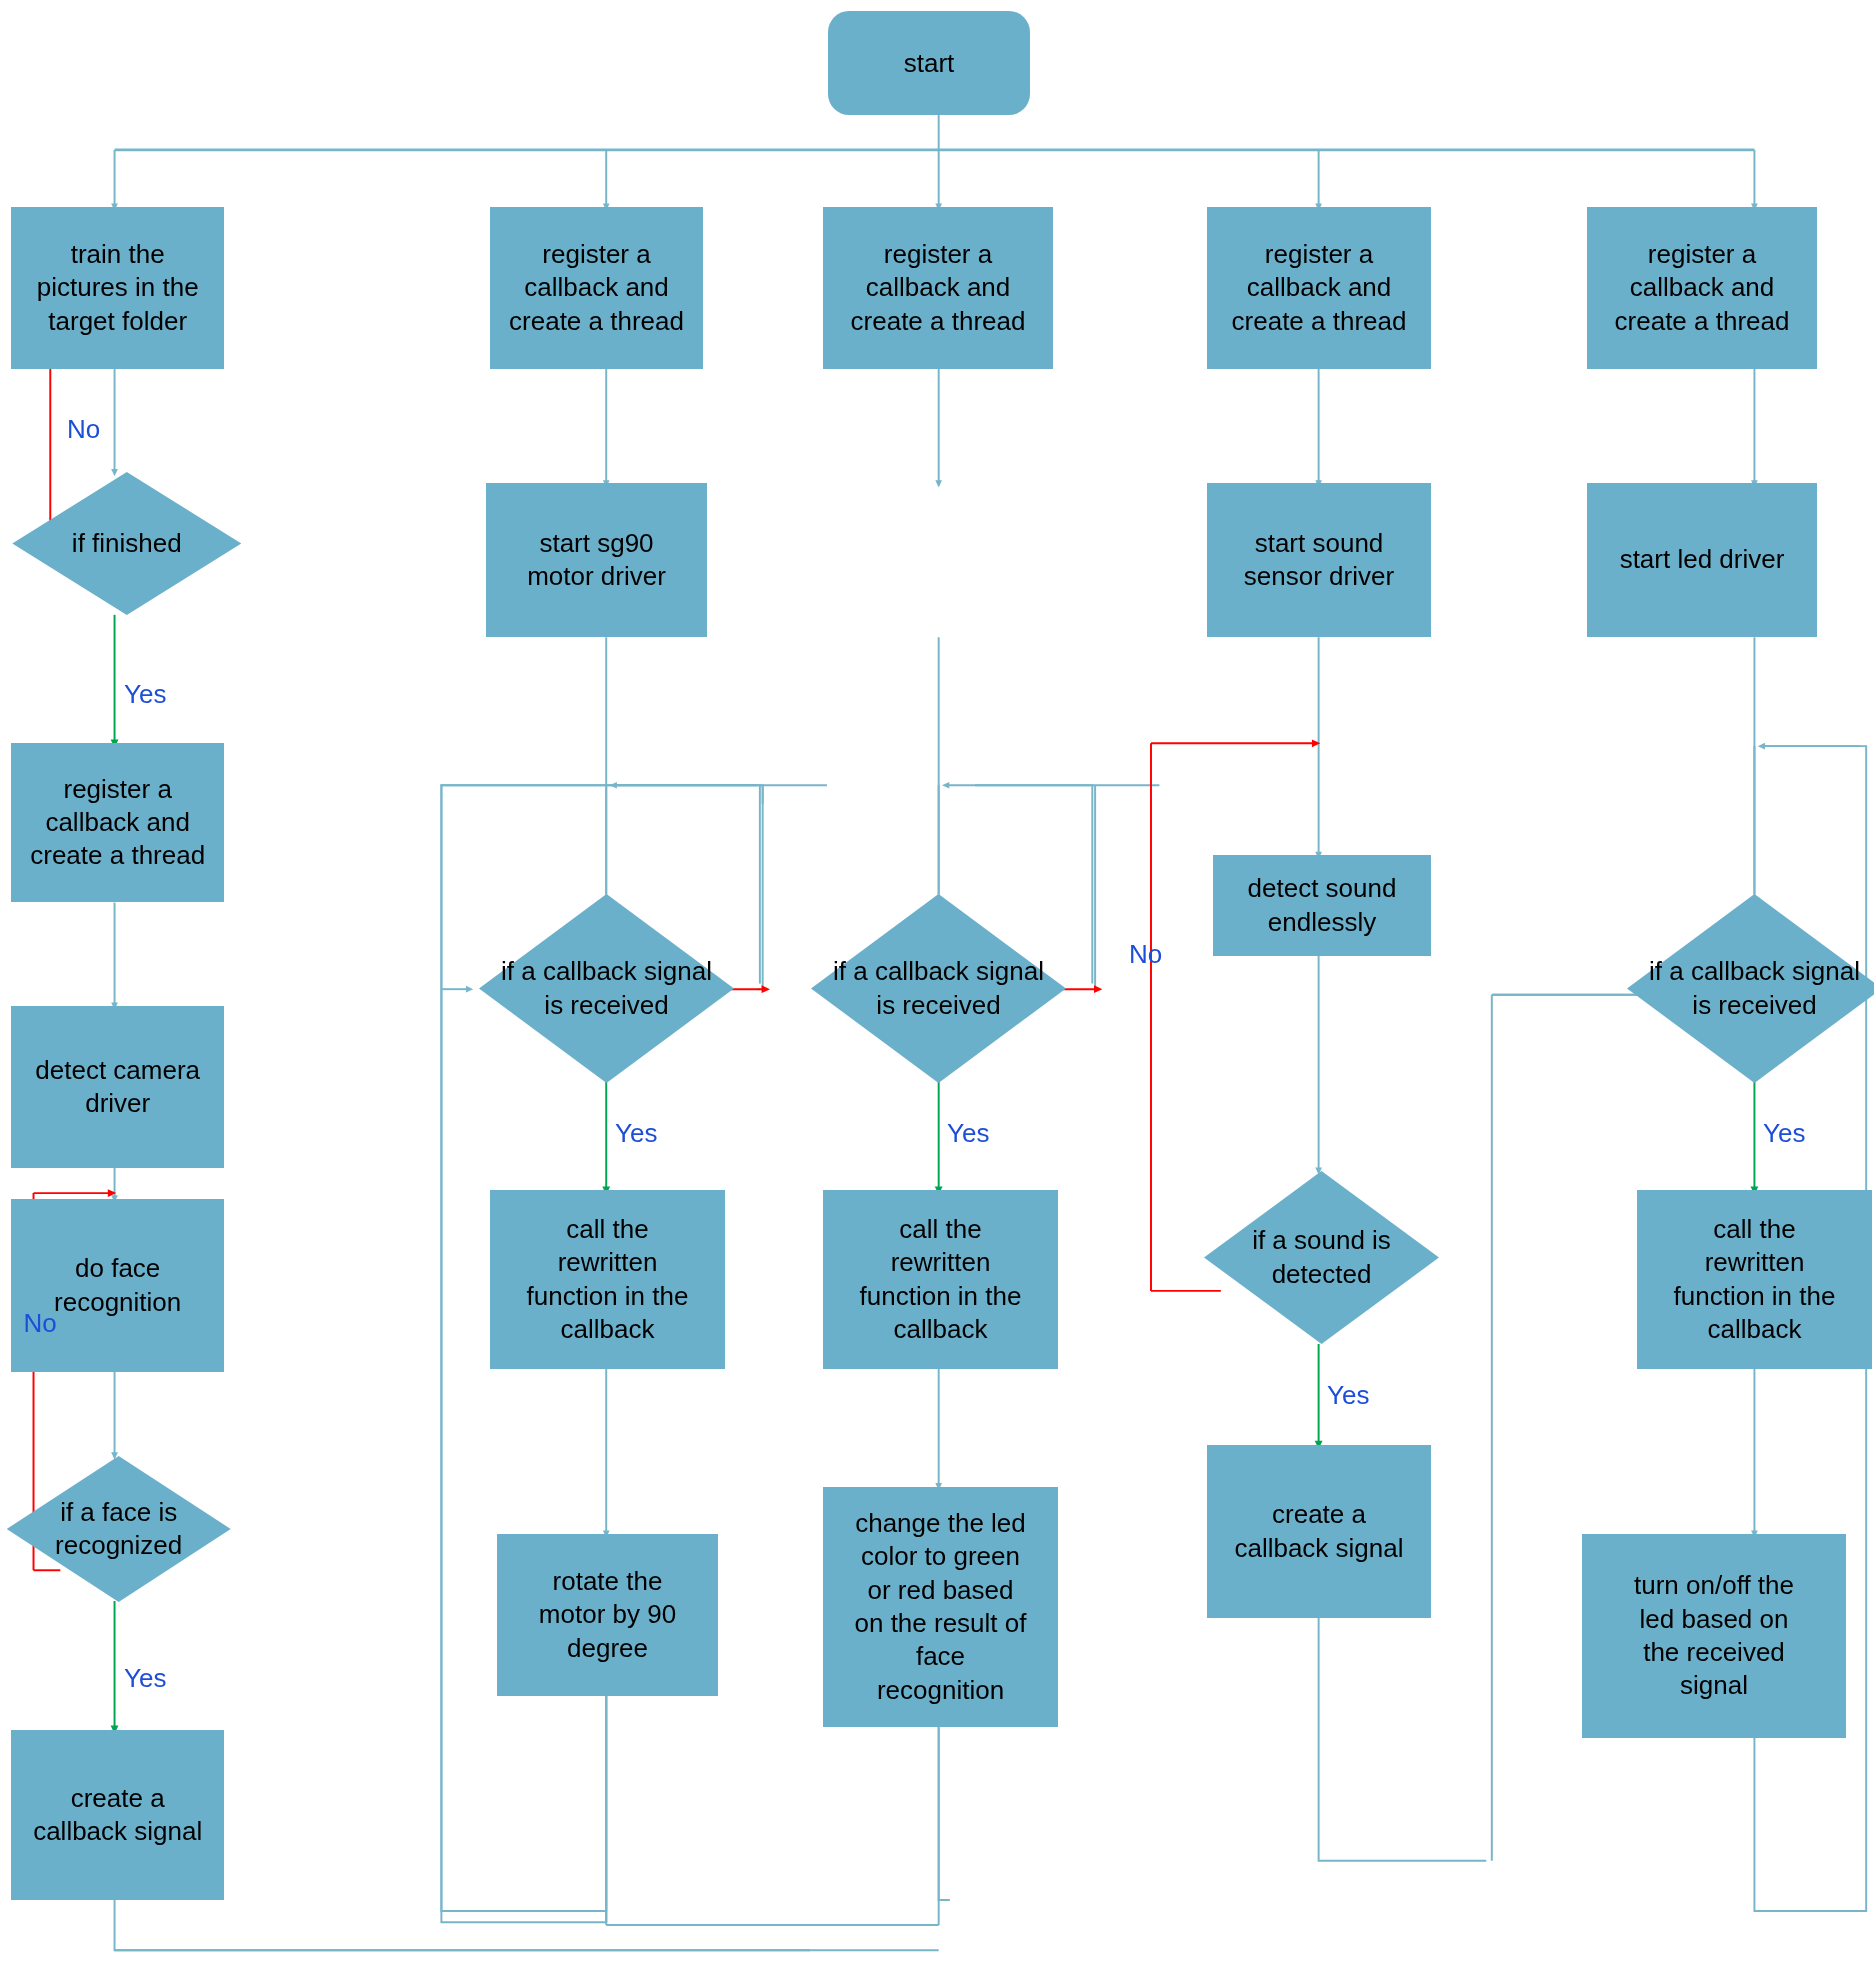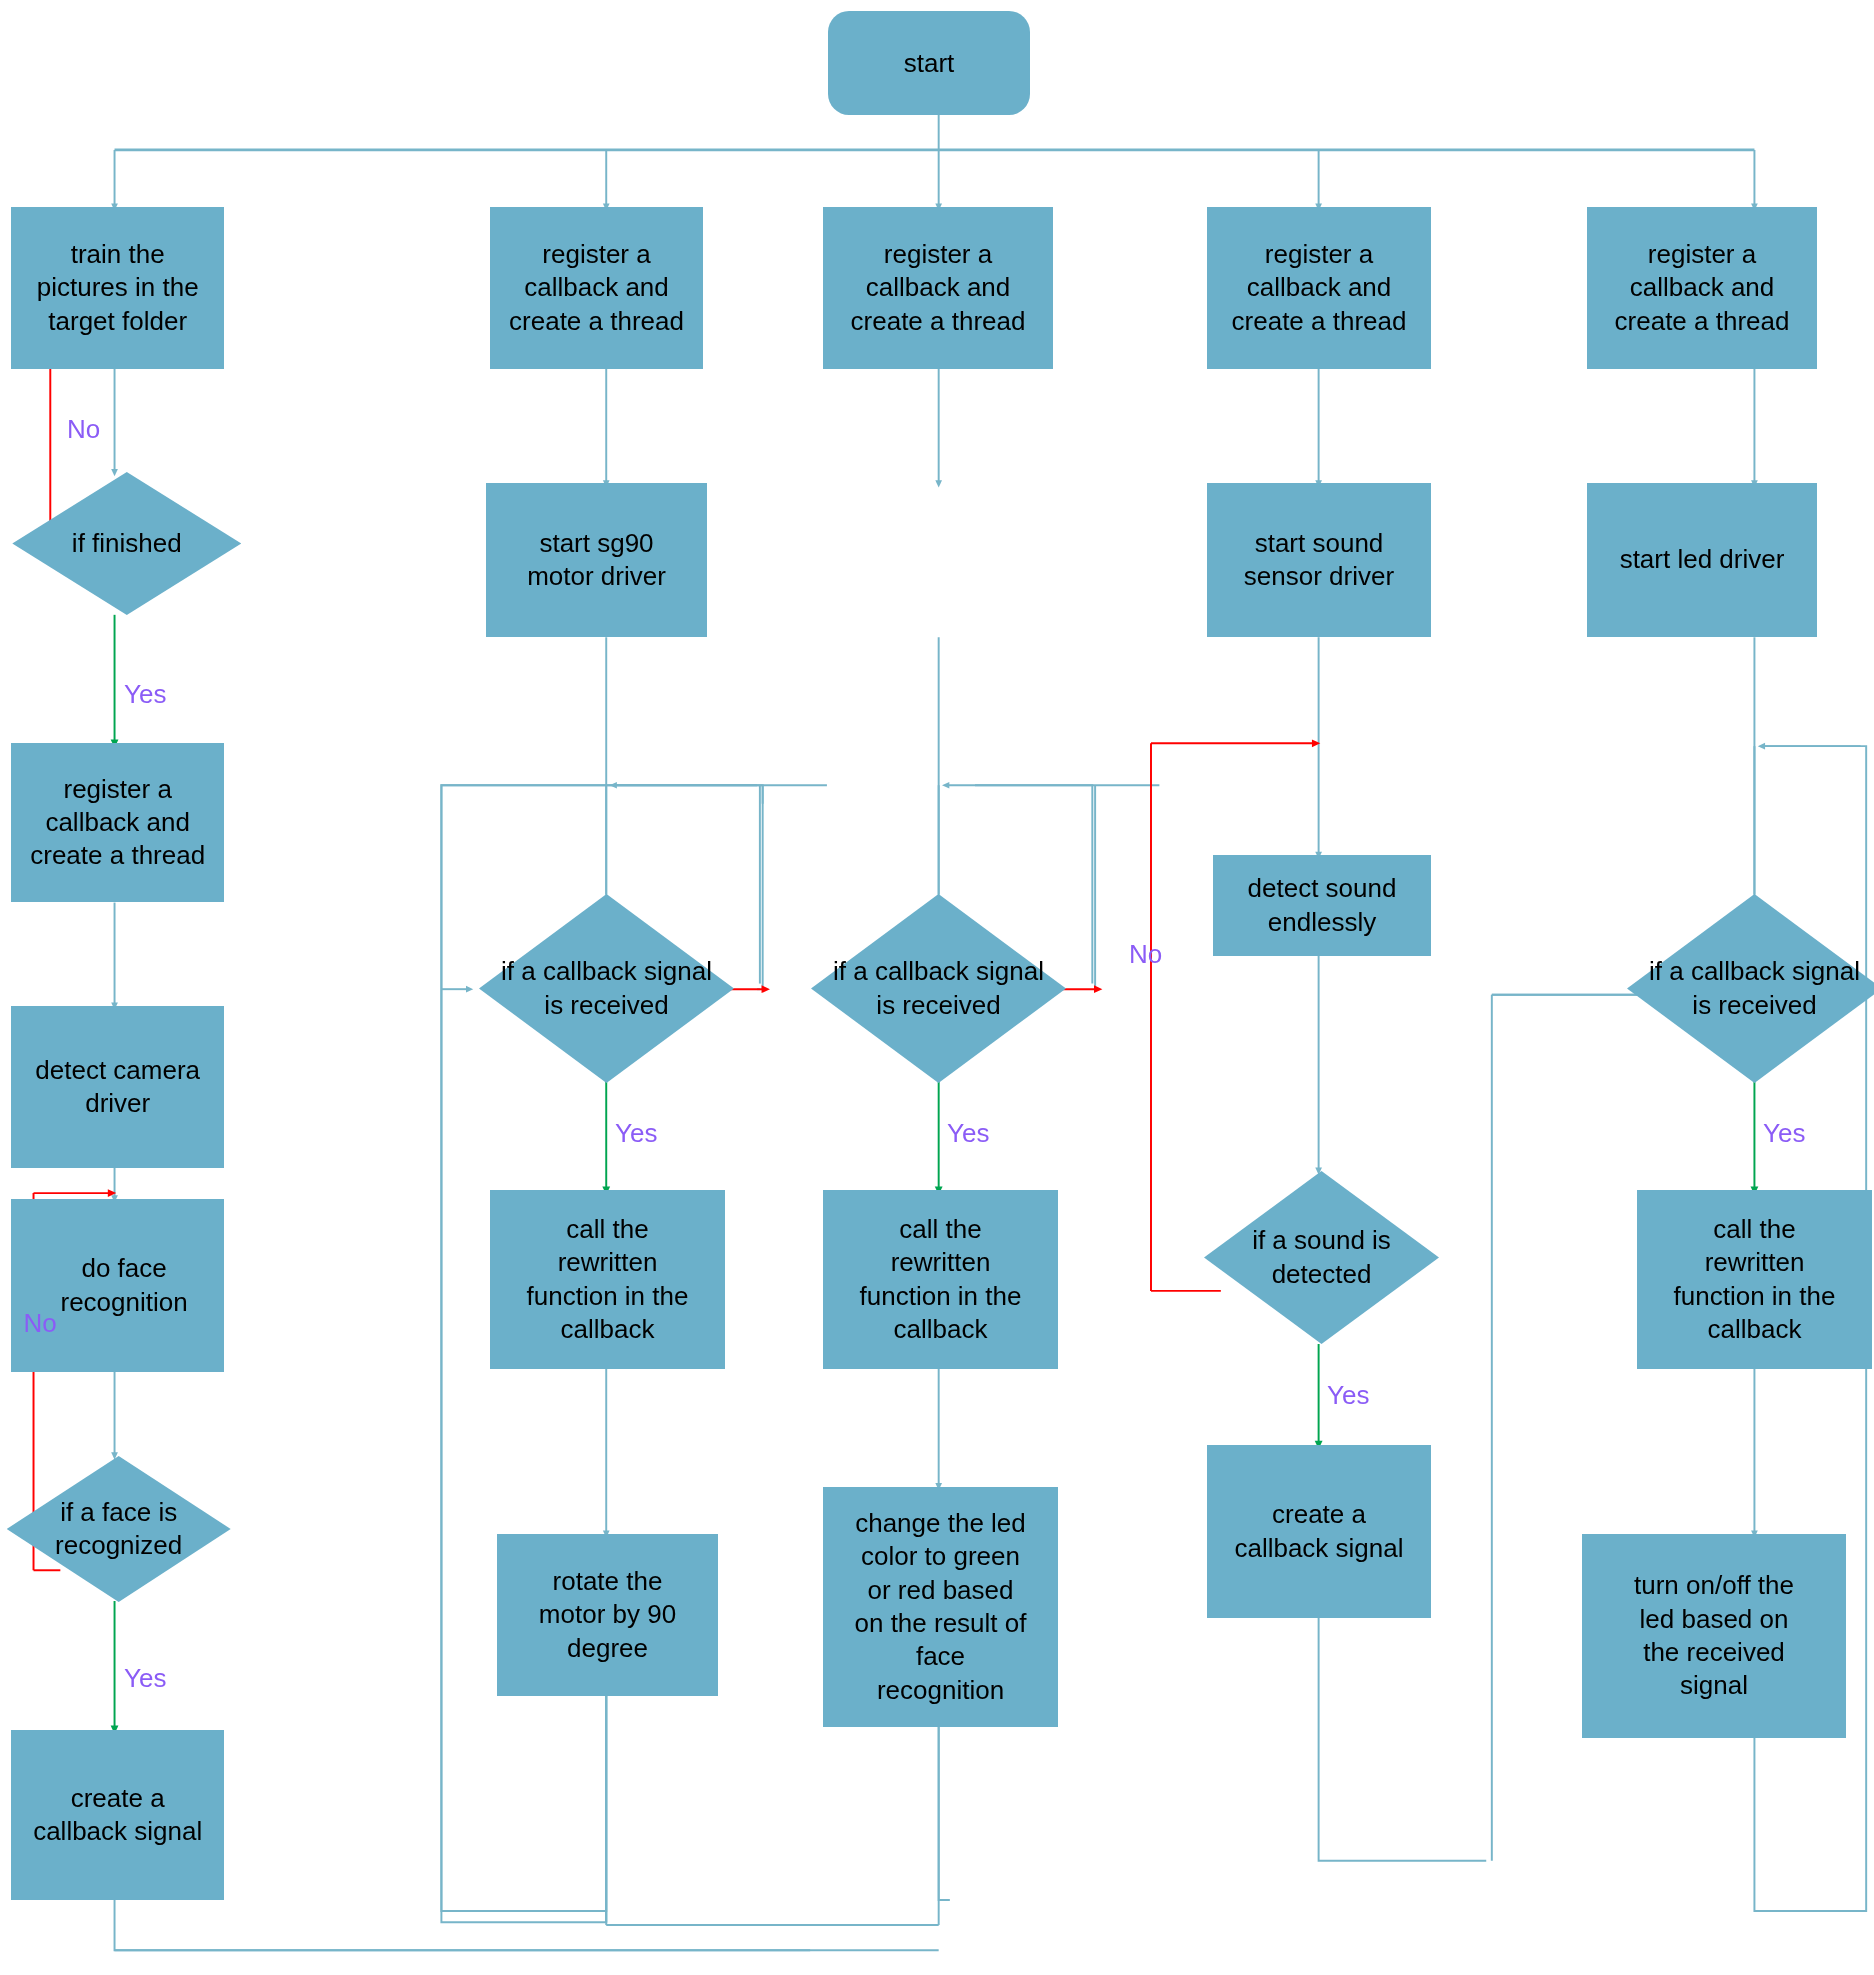--- a/index.html
+++ b/index.html
@@ -61,21 +61,21 @@
     position: relative;
     z-index: 1;
     width: 92%;
   }
   .node .lbl {
     width: 94%;
     white-space: pre-line;
   }
   .edge-label {
     position: absolute;
-    color: #8b5cf6;
+    color: #1d4ed8;
     font-family: "Liberation Sans", sans-serif;
     font-size: 26px;
     z-index: 6;
     white-space: nowrap;
   }
 </style>
 </head>
 <body>
 
 <div id="canvas">
@@ -221,21 +221,21 @@
     <span class="lbl">register a
 callback and
 create a thread</span>
   </div>
 
   <div class="node proc" style="left:11.2px; top:1006px; width:213px; height:162px;">
     <span class="lbl">detect camera
 driver</span>
   </div>
 
-  <div class="node proc" style="left:11.2px; top:1199px; width:213px; height:173px;justify-content:flex-end;">
+  <div class="node proc" style="left:11.2px; top:1199px; width:213px; height:173px;">
     <span class="lbl">do face
 recognition</span>
   </div>
 
   <div class="node dec" style="left:6.7px; top:1456px; width:224px; height:146px;">
     <span class="dec-shape"></span>
     <span class="dec-label">if a face is
 recognized</span>
   </div>
 

